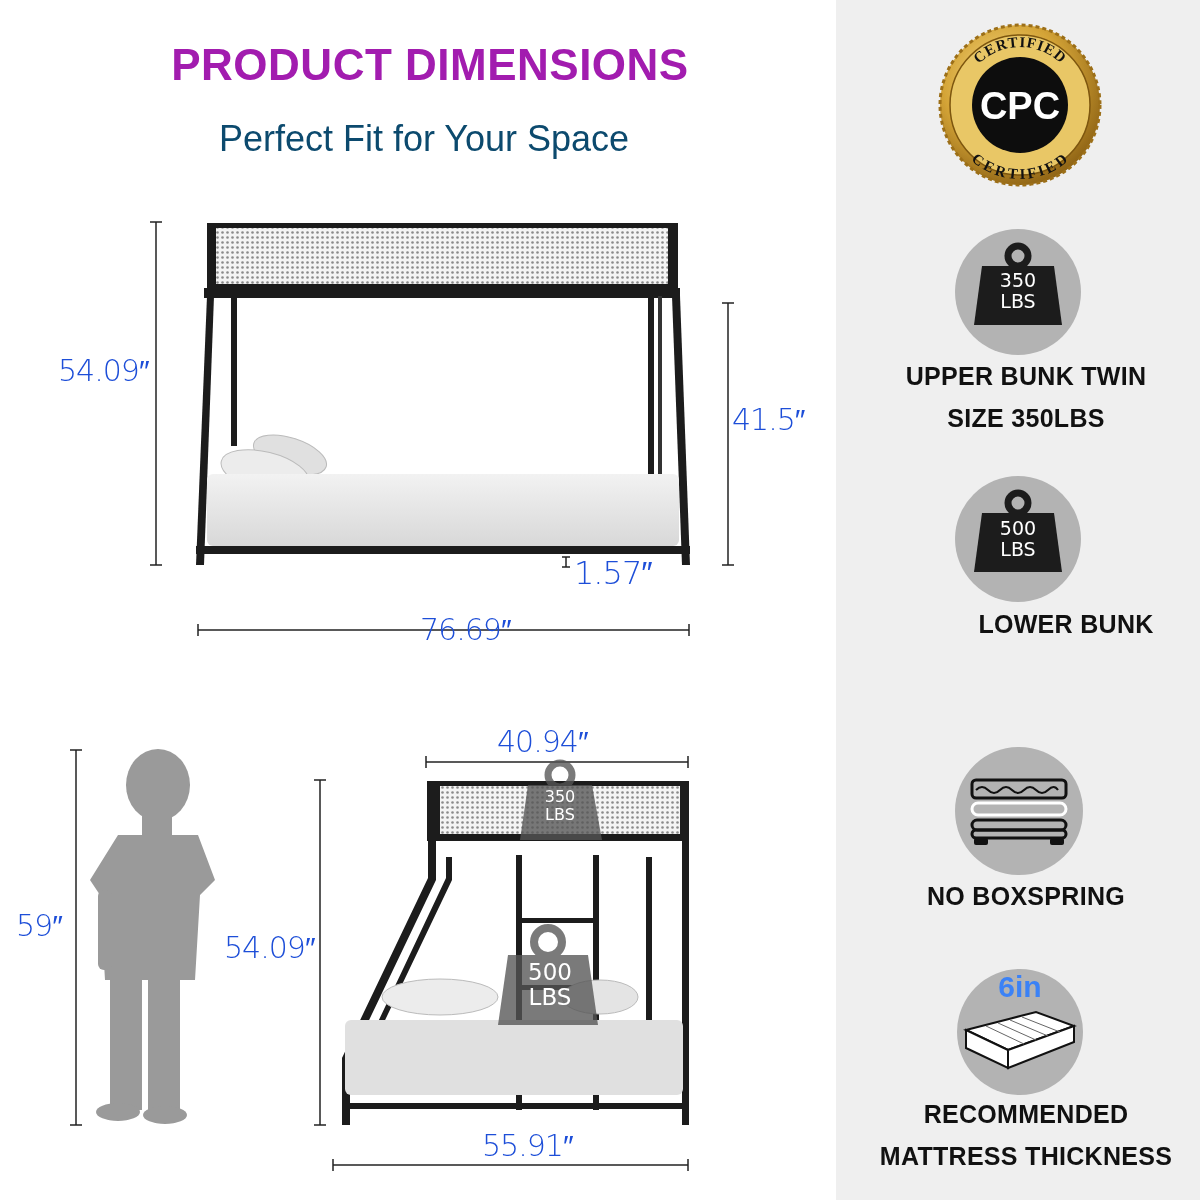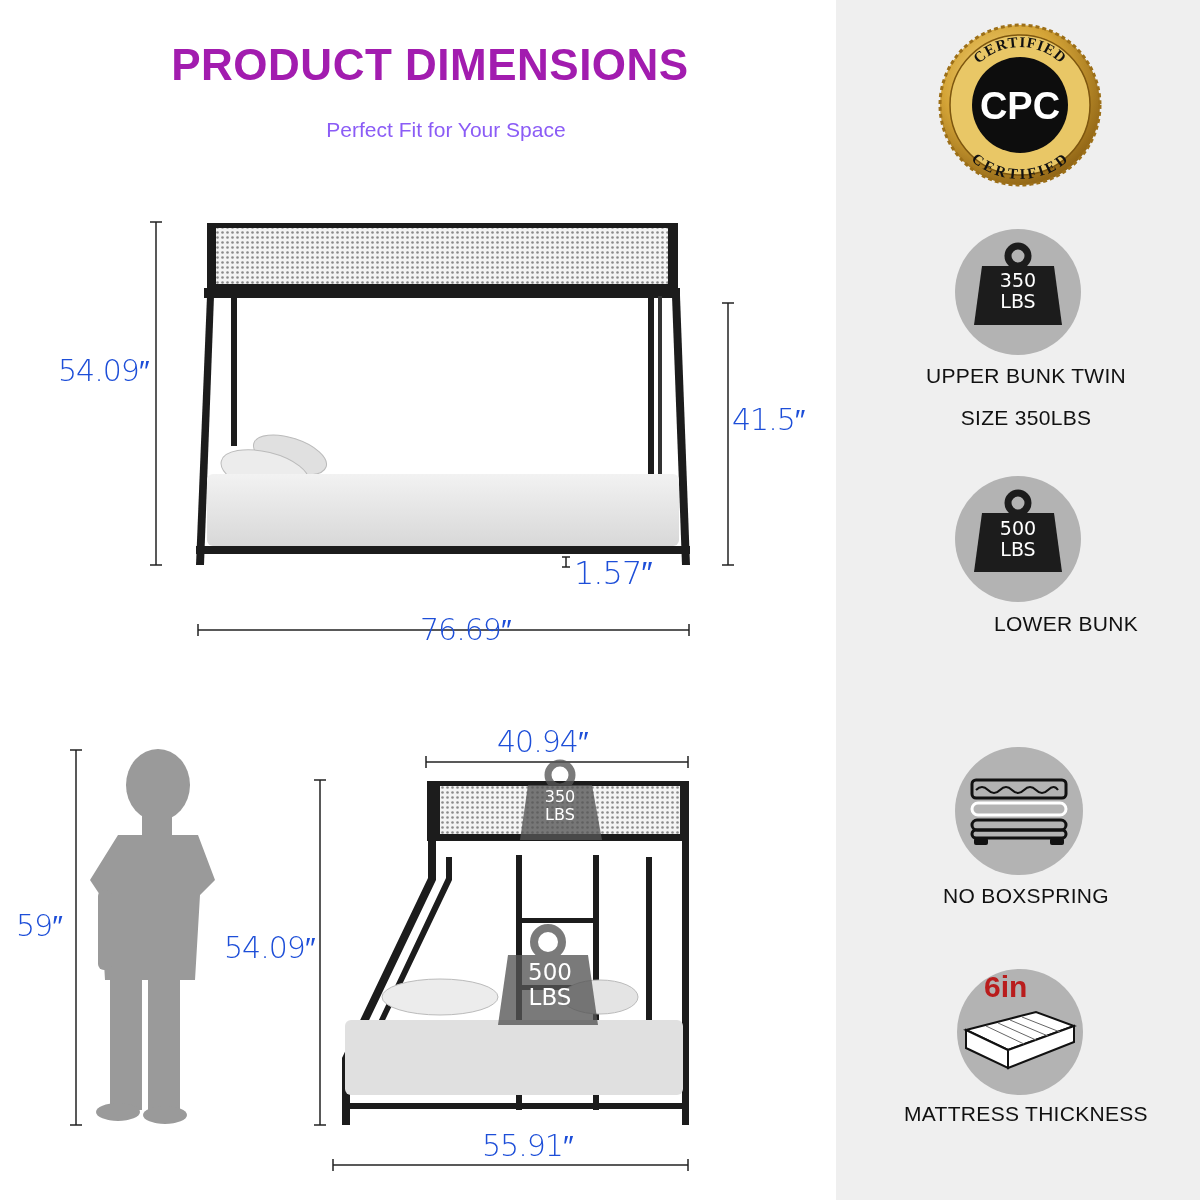--- a/index.html
+++ b/index.html
@@ -4,31 +4,31 @@
   <style>
     * { box-sizing: border-box; margin: 0; padding: 0; }
     html, body { width: 1200px; height: 1200px; overflow: hidden; background: #ffffff; }
     body { position: relative; font-family: "Liberation Sans", sans-serif; color: #111; }
 
     .left { position: absolute; left: 0; top: 0; width: 836px; height: 1200px; background: #ffffff; }
     .right { position: absolute; left: 836px; top: 0; width: 364px; height: 1200px; background: #efefef; }
 
     .title { position: absolute; left: 150px; top: 40px; width: 560px; text-align: center;
       font-size: 44px; font-weight: bold; letter-spacing: 0.5px; color: #a21caf; }
-    .subtitle { position: absolute; left: 156px; top: 118px; width: 580px; text-align: center;
-      font-size: 21px; color: #8b5cf6; }
+    .subtitle { position: absolute; left: 134px; top: 118px; width: 580px; text-align: center;
+      font-size: 36px; color: #0c4a6e; }
 
     .dim { position: absolute; font-family: "DejaVu Sans", sans-serif; font-weight: 300;
       font-size: 30px; color: #1d4ed8; letter-spacing: -1px; white-space: nowrap; }
     .dim.small { font-size: 32px; }
 
     svg.overlay { position: absolute; left: 0; top: 0; }
 
     .feature { position: absolute; left: 836px; width: 364px; text-align: center; }
-    .feature-label { font-size: 21px; font-weight: normal; color: #111; line-height: 42px; letter-spacing: 0.3px; padding-left: 16px; }
+    .feature-label { font-size: 25px; font-weight: bold; color: #111; line-height: 42px; letter-spacing: 0.3px; padding-left: 16px; }
   </style>
 </head>
 <body>
 
 <div class="left"></div>
 <div class="right"></div>
 
 <div class="title">PRODUCT DIMENSIONS</div>
 <div class="subtitle">Perfect Fit for Your Space</div>
 
@@ -248,16 +248,17 @@
   <polygon points="10,62 80,44 118,58 52,82" fill="#fff" stroke="#111" stroke-width="2"></polygon>
   <polygon points="10,62 52,82 52,100 10,80" fill="#fff" stroke="#111" stroke-width="2"></polygon>
   <polygon points="52,82 118,58 118,74 52,100" fill="#fff" stroke="#111" stroke-width="2"></polygon>
   <g stroke="#666" stroke-width="1">
     <line x1="30" y1="58" x2="68" y2="76"></line>
     <line x1="42" y1="55" x2="80" y2="72"></line>
     <line x1="54" y1="52" x2="92" y2="68"></line>
     <line x1="66" y1="49" x2="104" y2="64"></line>
   </g>
 </svg>
-<div style="position:absolute; left:984px; top:970px; width:72px; font-size:30px; font-weight:bold; color:#b91c1c;">6in</div>
+<div style="position:absolute; left:984px; top:970px; width:72px; text-align:center; font-size:30px; font-weight:bold; color:#3b82f6;">6in</div>
 <div class="feature" style="top:1093px;">
+  <div class="feature-label">RECOMMENDED</div>
   <div class="feature-label">MATTRESS THICKNESS</div>
 </div>
 
 </body></html>

